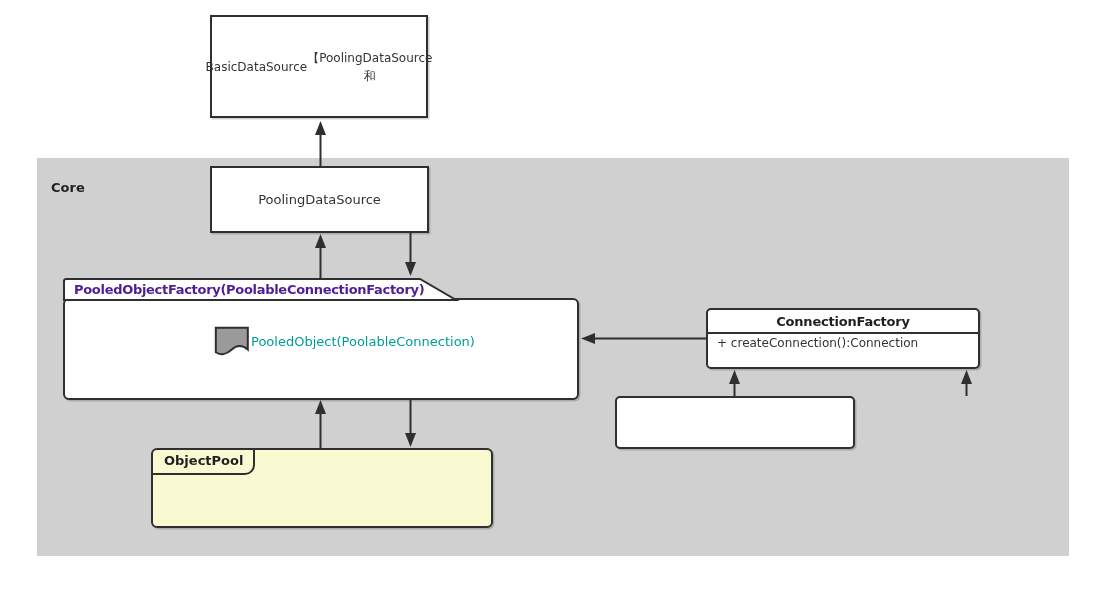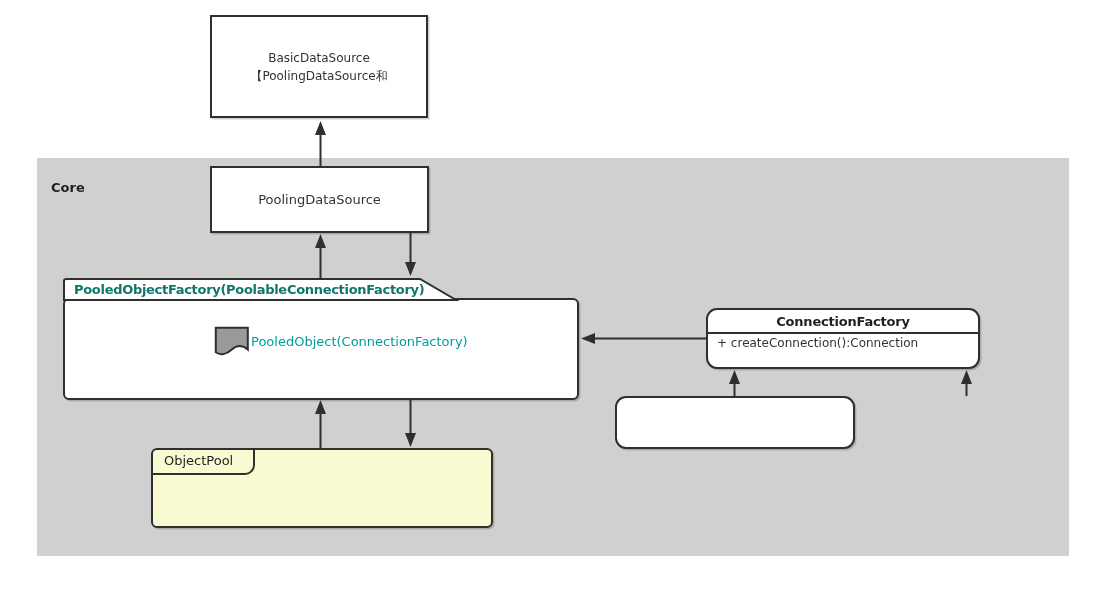--- a/index.html
+++ b/index.html
@@ -21,52 +21,52 @@
   }
   .core-label{
     left:51px;top:180px;font-size:13px;font-weight:bold;color:#1f1f1f;
   }
   .node{
     background:#ffffff;border:2px solid var(--border);box-sizing:border-box;
     box-shadow:1.5px 1.5px 0 rgba(0,0,0,0.18);
   }
   .node-basic{
     left:210px;top:15px;width:218px;height:103px;
-    display:flex;flex-direction:column;align-items:center;justify-content:center;
+    display:flex;flex-direction:row;align-items:center;justify-content:center;
     font-size:12px;line-height:18px;text-align:center;
   }
   .node-pooling{
     left:210px;top:166px;width:219px;height:67px;
     display:flex;align-items:center;justify-content:center;font-size:13px;
   }
   .pof-main{
     left:63px;top:298px;width:516px;height:102px;border-radius:6px;
   }
   .pof-tab-label{
     left:74px;top:282px;width:380px;font-size:13px;font-weight:bold;
-    letter-spacing:-0.3px;color:#0f766e;white-space:nowrap;
+    letter-spacing:-0.3px;color:#4c1d95;white-space:nowrap;
   }
   .pooled-object-label{
     left:251px;top:334px;font-size:13px;color:var(--teal);white-space:nowrap;
   }
   .node-objectpool{
     left:151px;top:448px;width:342px;height:80px;background:var(--yellow);
     border:2px solid var(--border);box-sizing:border-box;border-radius:6px;
     box-shadow:1.5px 1.5px 0 rgba(0,0,0,0.18);
   }
   .op-tab{
     position:absolute;left:0;top:0;width:102px;height:25px;
     border-right:2px solid var(--border);border-bottom:2px solid var(--border);
     border-bottom-right-radius:10px;box-sizing:border-box;
   }
   .op-tab-label{
-    position:absolute;left:11px;top:3px;font-size:13px;font-weight:normal;color:#1f1f1f;
+    position:absolute;left:11px;top:3px;font-size:13px;font-weight:bold;color:#1f1f1f;
   }
   .uml{
-    border:2px solid var(--border);box-sizing:border-box;border-radius:11px;background:#fff;
+    border:2px solid var(--border);box-sizing:border-box;border-radius:5px;background:#fff;
     box-shadow:1.5px 1.5px 0 rgba(0,0,0,0.18);
   }
   .uml-title{
     border-bottom:2px solid var(--border);font-weight:bold;font-size:13px;color:#1f1f1f;
     display:flex;align-items:center;justify-content:center;letter-spacing:-0.2px;
     white-space:nowrap;
   }
   .uml-body{
     display:flex;align-items:center;padding-left:9px;font-size:12px;color:var(--text);
     white-space:nowrap;
@@ -162,15 +162,15 @@
       <polygon class="head" points="734.5,370 729,384 740,384"></polygon>
     </g>
 
     <g>
       <line class="stroke" x1="966.5" y1="396" x2="966.5" y2="384"></line>
       <polygon class="head" points="966.5,370 961,384 972,384"></polygon>
     </g>
   </svg>
 
   <div class="abs pof-tab-label">PooledObjectFactory(PoolableConnectionFactory)</div>
-  <div class="abs pooled-object-label">PooledObject(ConnectionFactory)</div>
+  <div class="abs pooled-object-label">PooledObject(PoolableConnection)</div>
 
 </div>
 
 </body></html>

